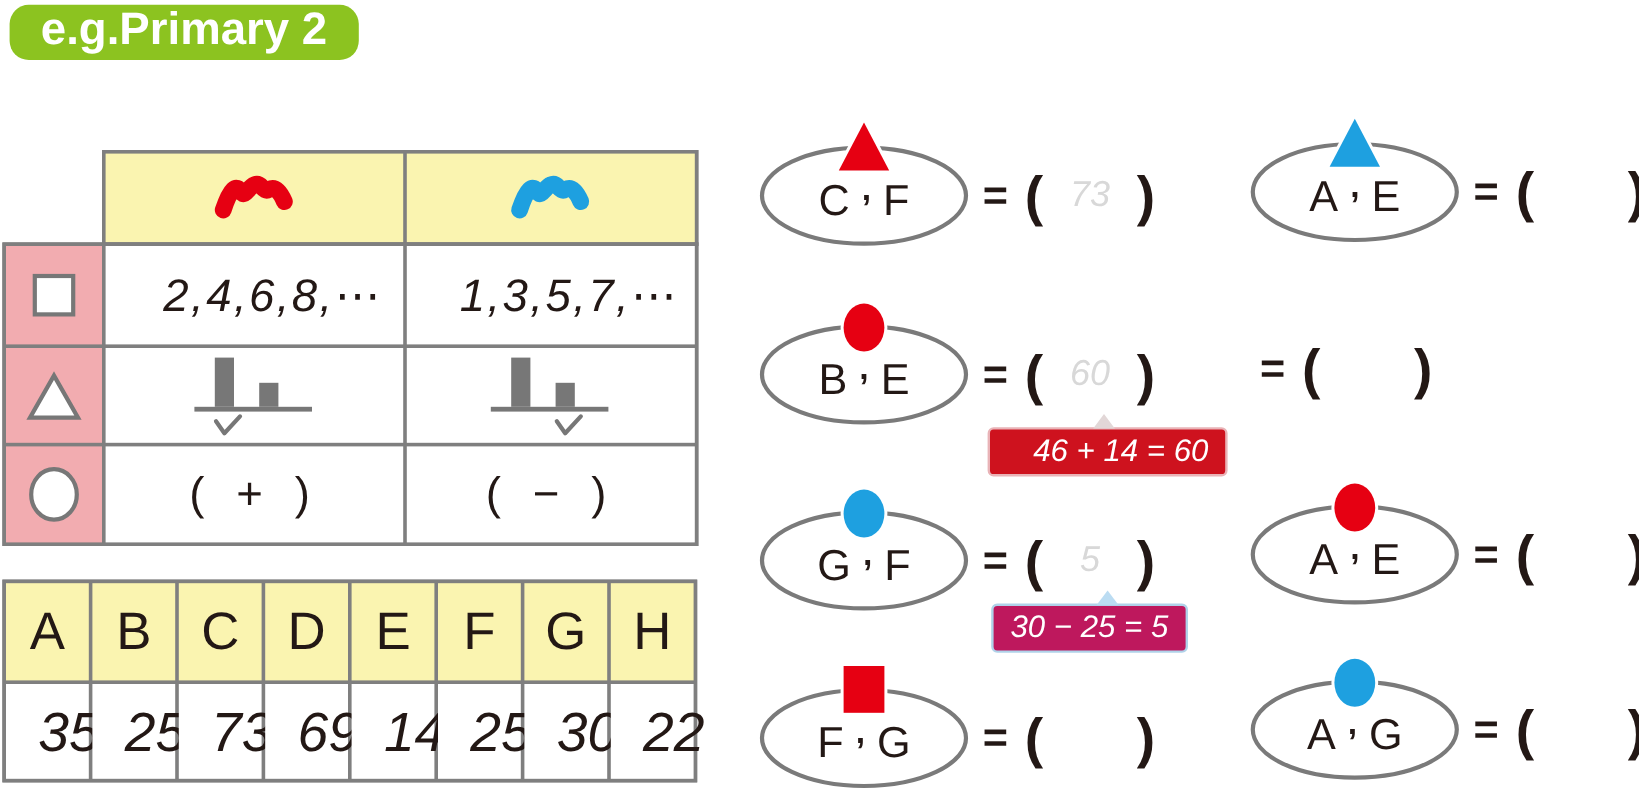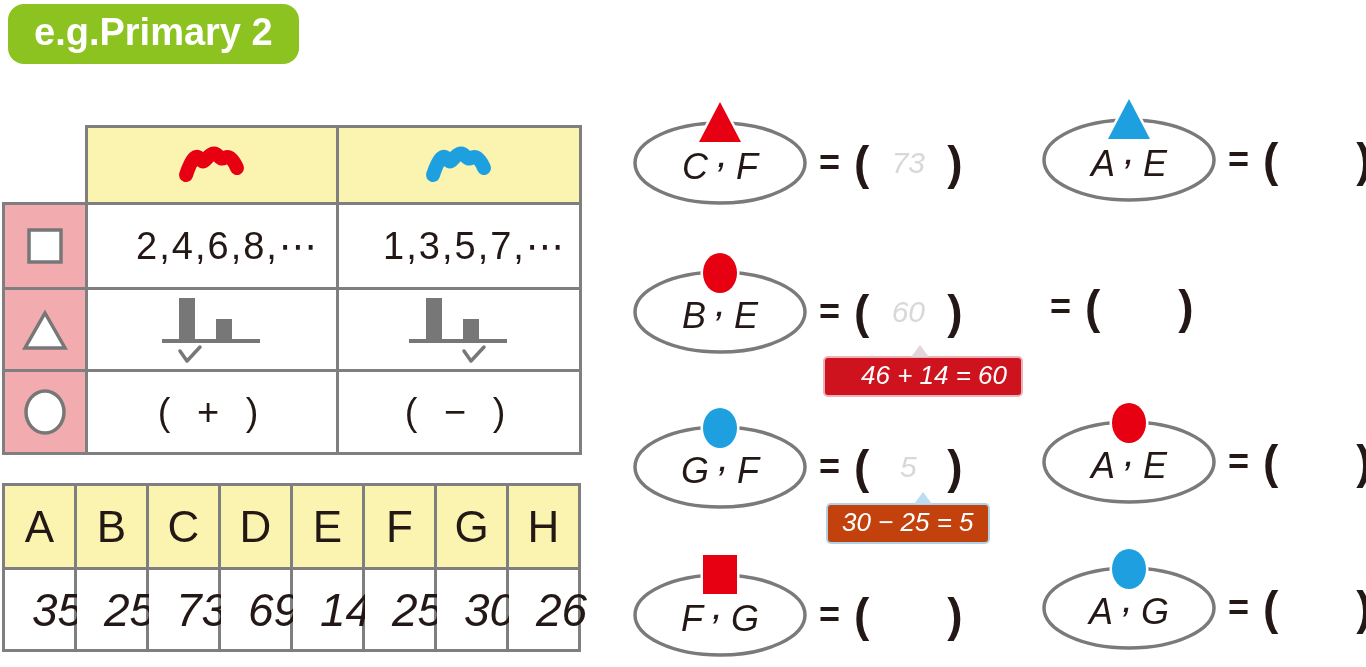--- a/index.html
+++ b/index.html
@@ -7,21 +7,21 @@
   body {
     position:relative;
     background:#ffffff;
     font-family:"Liberation Sans","DejaVu Sans",sans-serif;
     color:#231815;
     overflow:hidden;
   }
 
   
   .badge {
-    position:absolute; left:8px; top:4px; height:60px;
+    position:absolute; left:8px; top:4px; height:46px;
     background:#8CC320; color:#ffffff;
     font-size:38px; font-weight:bold;
     border-radius:16px;
     display:flex; align-items:center; padding:0 26px 4px 26px;
   }
 
   
   .rule-header {
     position:absolute; left:85px; top:125px;
     display:grid; grid-template-columns:248px 240px; gap:3px;
@@ -44,21 +44,21 @@
     background:#7f7f7f; border:3px solid #7f7f7f;
   }
   .rule-body .cell {
     background:#ffffff;
     display:flex; align-items:center; justify-content:center;
   }
   .rule-body .sym { background:#F2ACB0; }
   .sym svg .shape { fill:#ffffff; stroke:#777777; stroke-width:3.5; stroke-linejoin:miter; }
 
   .seq {
-    font-size:38px; letter-spacing:2px; white-space:nowrap;margin-left:31px;
+    font-size:38px; font-style:italic; letter-spacing:2px; white-space:nowrap;margin-left:31px;
   }
   .op { font-size:38px; letter-spacing:8px; white-space:nowrap; }
 
   .bars .bar { fill:#777777; }
   .chk {
     fill:none; stroke:#777777; stroke-width:3.5;
     stroke-linecap:round; stroke-linejoin:round; display:none;
   }
   .bars[data-check="left"]  .chk-left  { display:inline; }
   .bars[data-check="right"] .chk-right { display:inline; }
@@ -89,21 +89,21 @@
   }
   .marker .shp { display:none; stroke:#ffffff; stroke-width:5; paint-order:stroke fill; fill:var(--mk); }
   .marker[data-shape="triangle"] .shp-triangle { display:inline; }
   .marker[data-shape="circle"]   .shp-circle   { display:inline; }
   .marker[data-shape="square"]   .shp-square   { display:inline; }
   .marker[data-color="red"]  { --mk:#E60012; }
   .marker[data-color="blue"] { --mk:#1EA0E0; }
 
   .pair {
     position:absolute; left:0; right:0; top:37px;
-    text-align:center; font-size:36px; white-space:nowrap;font-style:italic;
+    text-align:center; font-size:36px; white-space:nowrap;
   }
   .comma {
     display:inline-block; font-size:28px; font-weight:bold;
     transform:translateY(-12px); margin:0 10px;
   }
 
   .eq {
     height:98px; display:flex; align-items:center; padding-top:10px;
     margin-left:10px; white-space:nowrap;
   }
@@ -114,21 +114,21 @@
     font-size:30px; font-style:italic; color:#D8D8D8;
   }
 
   
   .hint {
     position:absolute; white-space:nowrap;
     font-size:26px; font-style:italic; color:#ffffff;
     padding:2px 14px 4px 14px; border-radius:5px;
   }
   .hint[data-color="red"]  { background:#CE121E; border:2px solid #E9B3B7;padding-left:36px; }
-  .hint[data-color="blue"] { background:#c2410c; border:2px solid #B0D2E9; }
+  .hint[data-color="blue"] { background:#be185d; border:2px solid #B0D2E9; }
   .hint::before {
     content:""; position:absolute; top:-13px; left:86px;
     border-left:9px solid transparent; border-right:9px solid transparent;
     border-bottom:12px solid #E2D7D7;
   }
   .hint[data-color="blue"]::before { border-bottom-color:#BBDCF2; }
 </style>
 </head>
 <body>
 
@@ -209,21 +209,21 @@
   <div class="cell head">F</div>
   <div class="cell head">G</div>
   <div class="cell head">H</div>
   <div class="cell val">35</div>
   <div class="cell val">25</div>
   <div class="cell val">73</div>
   <div class="cell val">69</div>
   <div class="cell val">14</div>
   <div class="cell val">25</div>
   <div class="cell val">30</div>
-  <div class="cell val">26</div>
+  <div class="cell val">22</div>
 </div>
 
 <div class="problem" style="left:631px;top:109px">
   <div class="oval-wrap">
     <svg class="oval" width="178" height="98" viewBox="0 0 178 98">
         <ellipse cx="89" cy="54" rx="85" ry="40"></ellipse>
       </svg>
     <div class="marker" data-shape="triangle" data-color="red">
       <svg width="48" height="48" viewBox="0 0 48 48">
         <polygon class="shp shp-triangle" points="24,3 45,43 3,43"></polygon>

